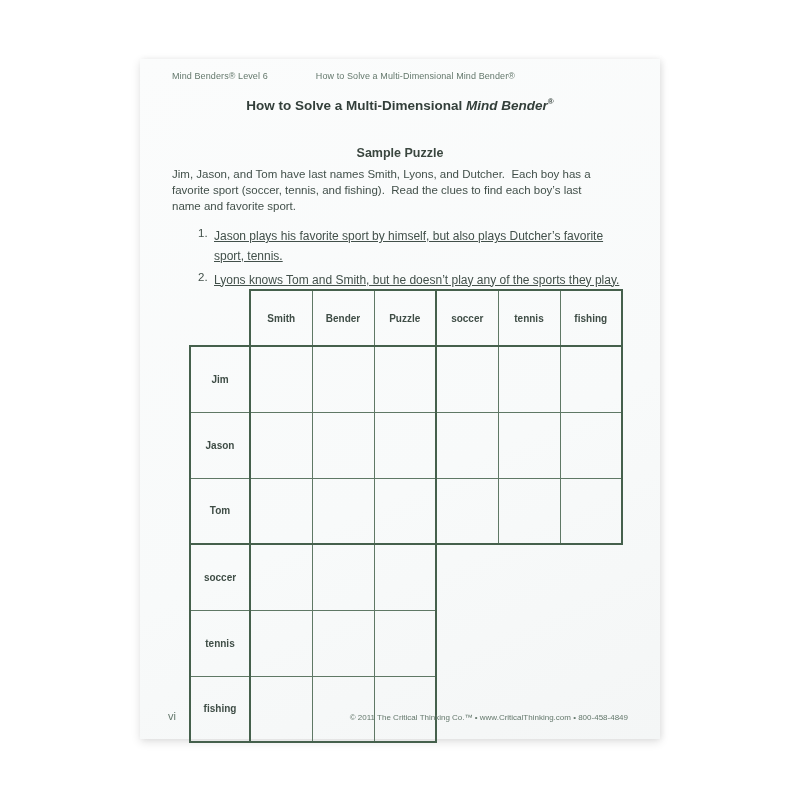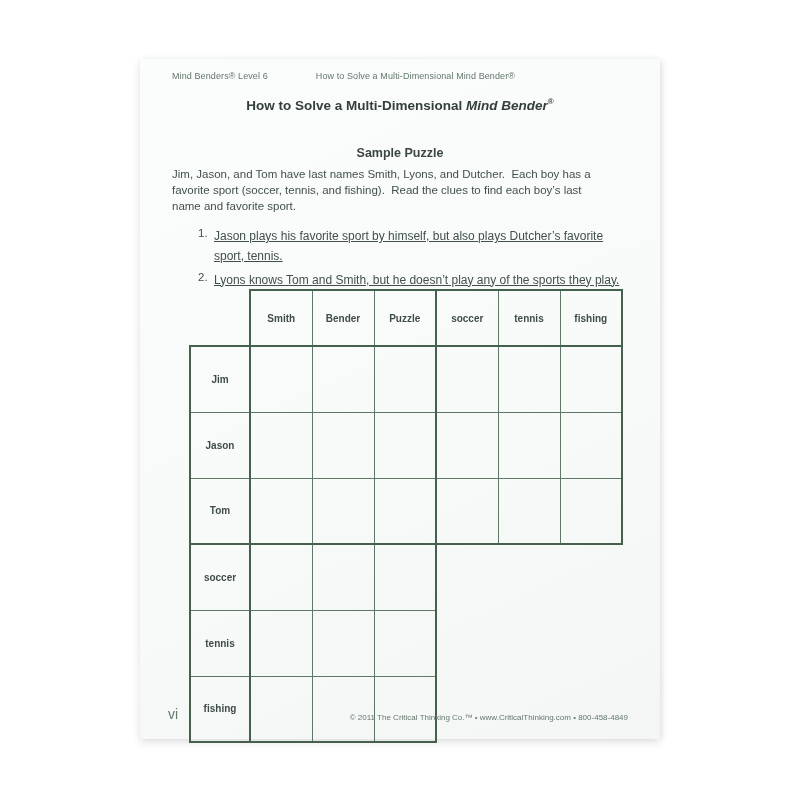--- a/index.html
+++ b/index.html
@@ -59,21 +59,21 @@
   .tt { border-top:2px solid #45604c !important; }
   .tb { border-bottom:2px solid #45604c !important; }
   .tl { border-left:2px solid #45604c !important; }
   .tr2 { border-right:2px solid #45604c !important; }
 
   .running-footer {
     position:absolute; bottom:17px; left:28px; right:32px;
     display:flex; justify-content:space-between; align-items:flex-end;
     font-size:8px; color:#64786c;
   }
-  .running-footer .f-left { font-size:14px; }
+  .running-footer .f-left { font-size:11px; }
 </style>
 </head>
 <body>
 
 <div class="page">
 
   <div class="running-header">
     <span>Mind Benders® Level 6</span>
     <span>How to Solve a Multi-Dimensional Mind Bender®</span>
   </div>

